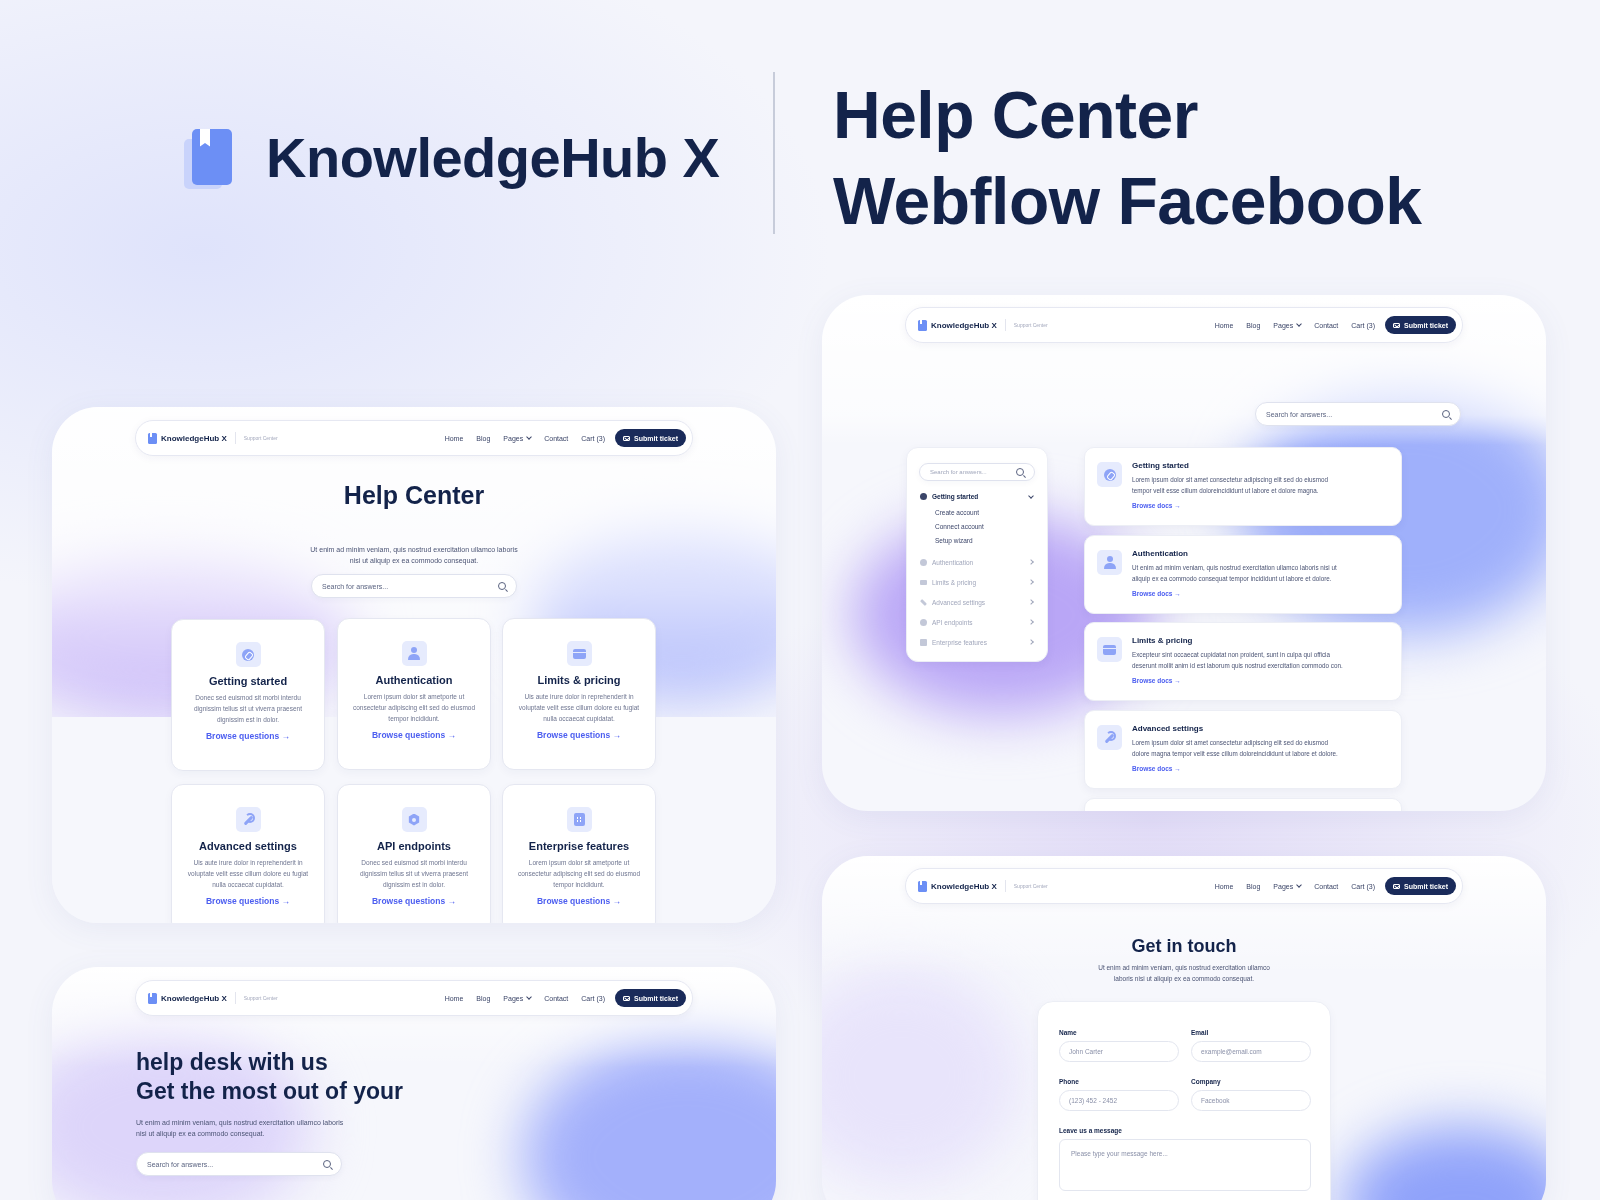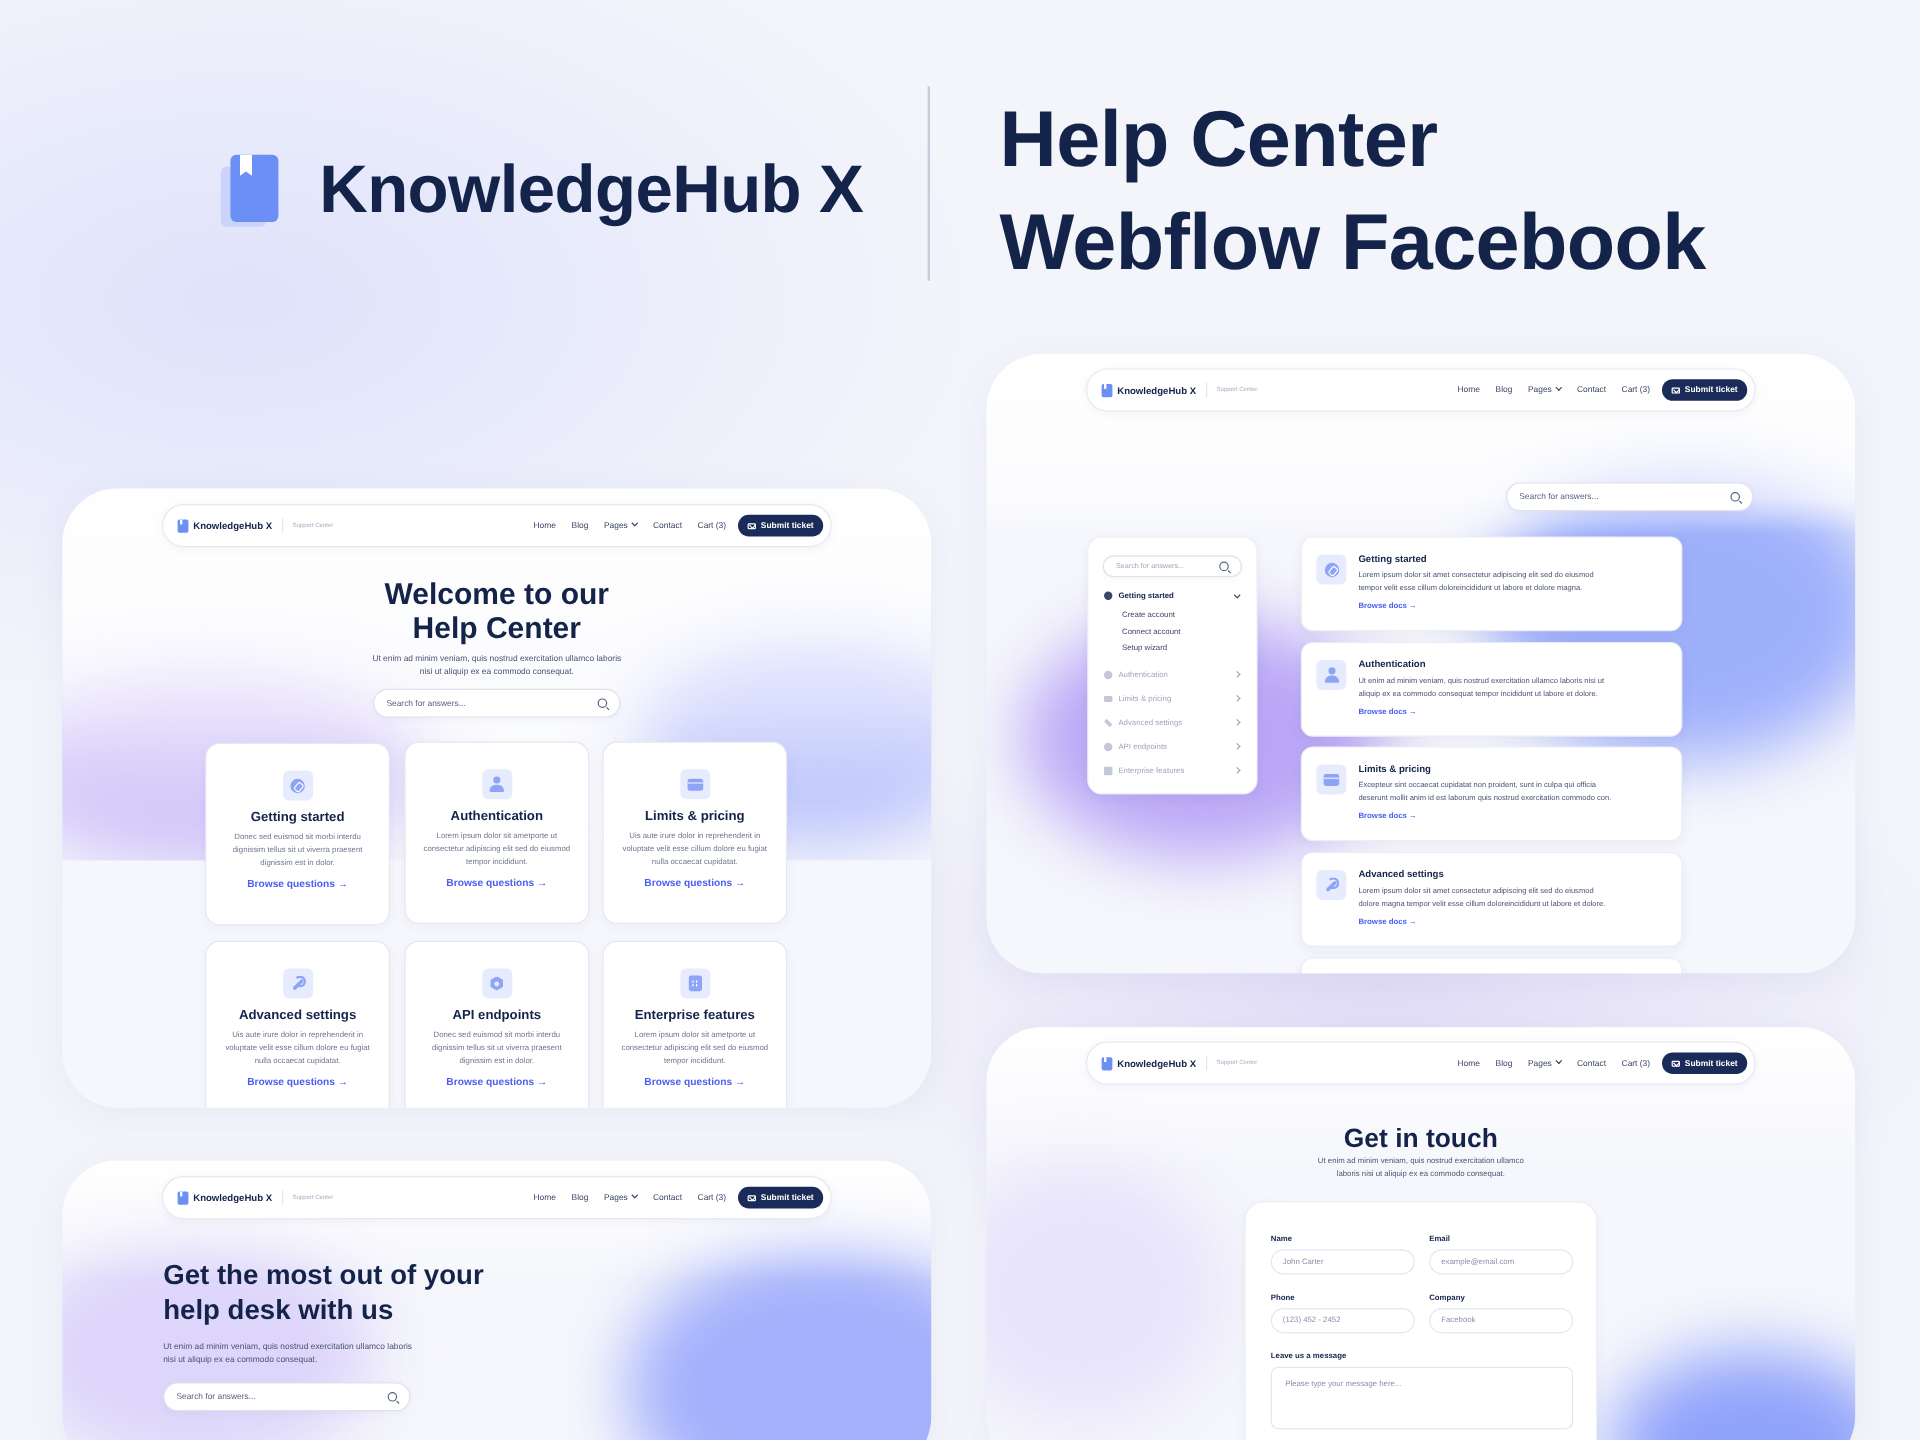--- a/index.html
+++ b/index.html
@@ -138,21 +138,20 @@
       <span>Contact</span>
       <span>Cart (3)</span>
     </div>
     <div class="nbtn">
         <span class="env"></span>
         <span>Submit ticket</span>
       </div>
   </div>
 
   <div class="pa-title" style="top:74px;">
-    <div>Welcome to our</div>
     <div>Help Center</div>
   </div>
   <div class="pa-sub" style="top:137px;">
     <div>Ut enim ad minim veniam, quis nostrud exercitation ullamco laboris</div>
     <div>nisi ut aliquip ex ea commodo consequat.</div>
   </div>
   <div class="search" style="left:259px; top:167px; width:206px; height:24px;">
     <span>Search for answers...</span>
       <span class="mag"></span>
   </div>
@@ -342,22 +341,22 @@
       <span>Contact</span>
       <span>Cart (3)</span>
     </div>
     <div class="nbtn">
         <span class="env"></span>
         <span>Submit ticket</span>
       </div>
   </div>
 
   <div class="pc-title" style="left:84px; top:81px;">
+    <div>help desk with us</div>
     <div>Get the most out of your</div>
-    <div>help desk with us</div>
   </div>
   <div class="pc-sub" style="left:84px; top:150px;">
     <div>Ut enim ad minim veniam, quis nostrud exercitation ullamco laboris</div>
     <div>nisi ut aliquip ex ea commodo consequat.</div>
   </div>
   <div class="search" style="left:84px; top:185px; width:206px; height:24px;">
     <span>Search for answers...</span>
       <span class="mag"></span>
   </div>
 </div>
@@ -378,21 +377,21 @@
       <span><span>Pages</span><span class="chev"></span></span>
       <span>Contact</span>
       <span>Cart (3)</span>
     </div>
     <div class="nbtn">
         <span class="env"></span>
         <span>Submit ticket</span>
       </div>
   </div>
 
-  <div style="position:absolute; left:0; top:80px; width:100%; text-align:center; font-size:22px; font-weight:700; color:#13234a;">Get in touch</div>
+  <div style="position:absolute; left:0; top:80px; width:100%; text-align:center; font-size:18px; font-weight:700; color:#13234a;">Get in touch</div>
   <div style="position:absolute; left:0; top:106px; width:100%; text-align:center; font-size:6.5px; color:#4a5373; line-height:11px;">
     <div>Ut enim ad minim veniam, quis nostrud exercitation ullamco</div>
     <div>laboris nisi ut aliquip ex ea commodo consequat.</div>
   </div>
 
   <div class="form-card" style="left:215px; top:145px; width:294px; height:240px;">
     <div class="flabel" style="left:21px; top:27px;">Name</div>
     <div class="finput" style="left:21px; top:39px; width:120px;">John Carter</div>
     <div class="flabel" style="left:153px; top:27px;">Email</div>
     <div class="finput" style="left:153px; top:39px; width:120px;">example@email.com</div>

